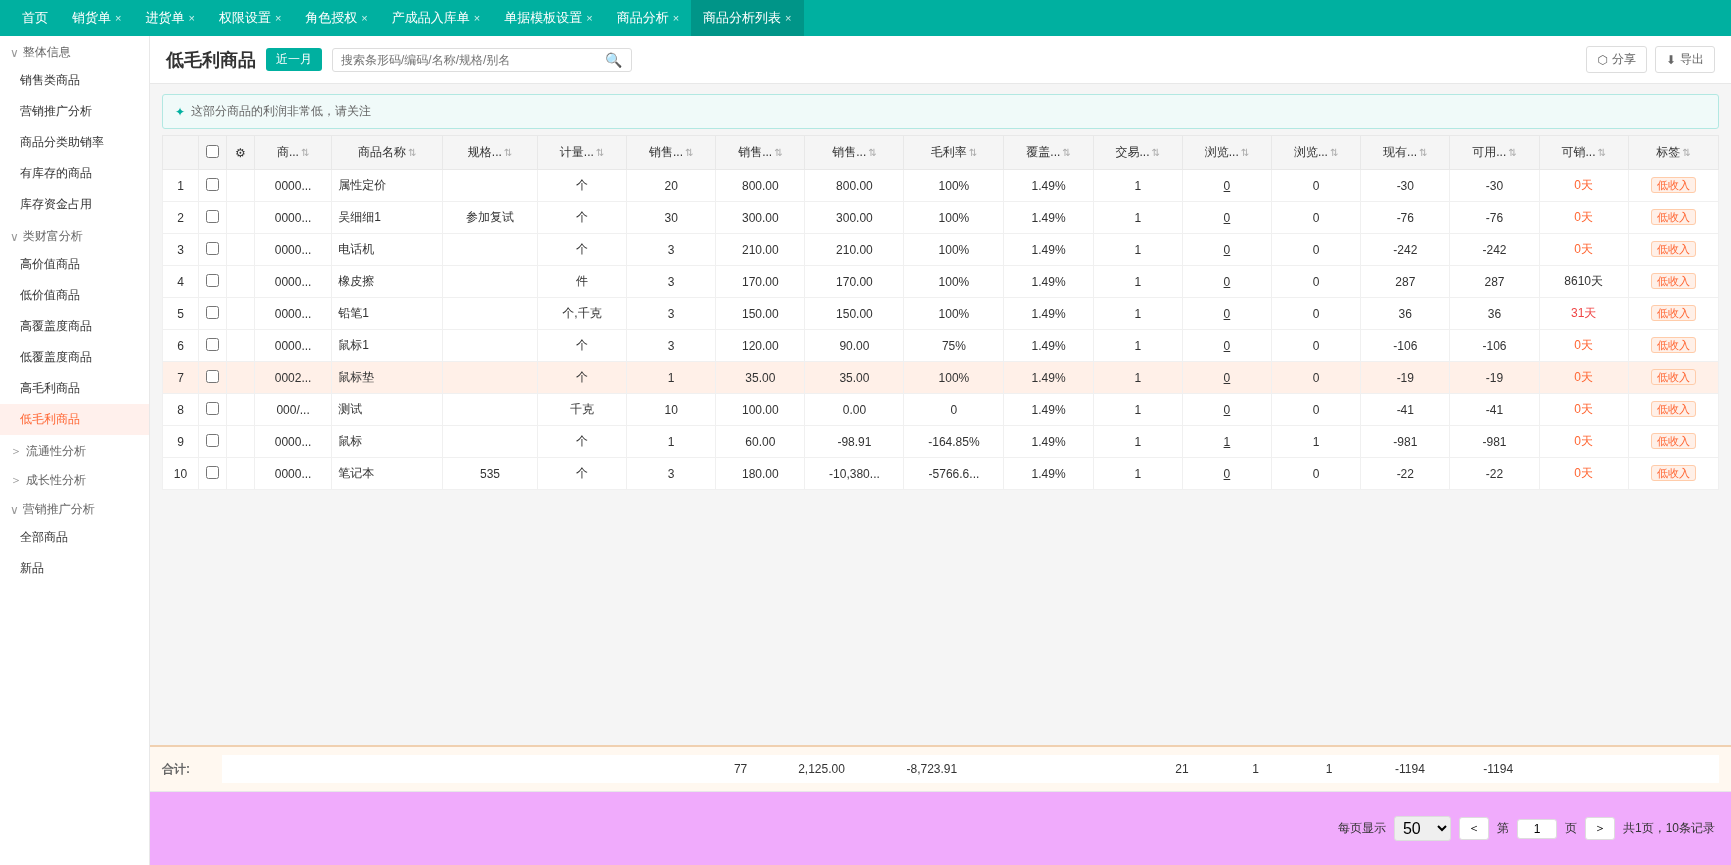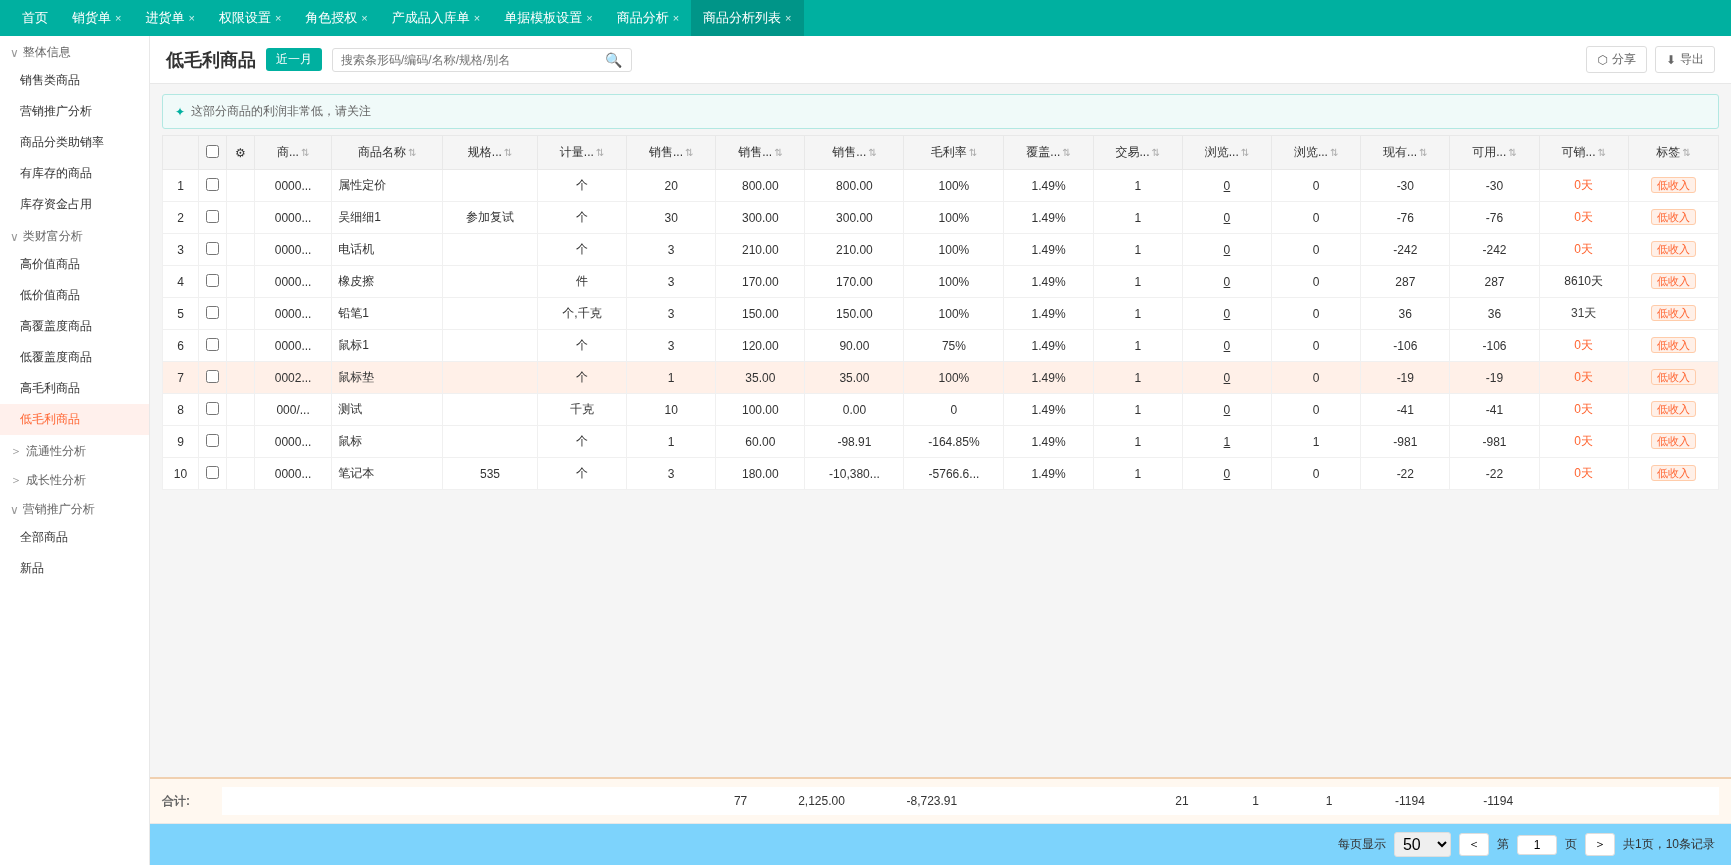--- a/index.html
+++ b/index.html
@@ -197,23 +197,23 @@
       background: #fff8f0;
       border-top: 2px solid #f0d0b0;
       padding: 8px 12px;
       display: flex;
       align-items: center;
     }
     .total-label { font-weight: bold; color: #666; margin-right: 20px; min-width: 40px; }
 
     
     .pagination-bar {
-      background: #7dd3fc;
+      background: #f0abfc;
       border-top: 1px solid #e8e8e8;
-      padding: 8px 16px;
+      padding: 24px 16px;
       display: flex;
       align-items: center;
       justify-content: flex-end;
       gap: 8px;
       font-size: 12px;
     }
     .pagination-bar select {
       border: 1px solid #ddd;
       border-radius: 3px;
       padding: 2px 4px;
@@ -458,21 +458,21 @@
     <td>3</td>
     <td>150.00</td>
     <td>150.00</td>
     <td>100%</td>
     <td>1.49%</td>
     <td>1</td>
     <td><span class="underline-link">0</span></td>
     <td>0</td>
     <td>36</td>
     <td>36</td>
-    <td><span style="color:#404040;">31天</span></td>
+    <td><span style="color:#ef4444;">31天</span></td>
     <td><span class="tag-low-income">低收入</span></td>
   </tr>
             <tr>
     <td>6</td>
     <td><input type="checkbox" style=""></td>
     <td></td>
     <td>0000...</td>
     <td class="name-col">鼠标1</td>
     <td></td>
     <td>个</td>

